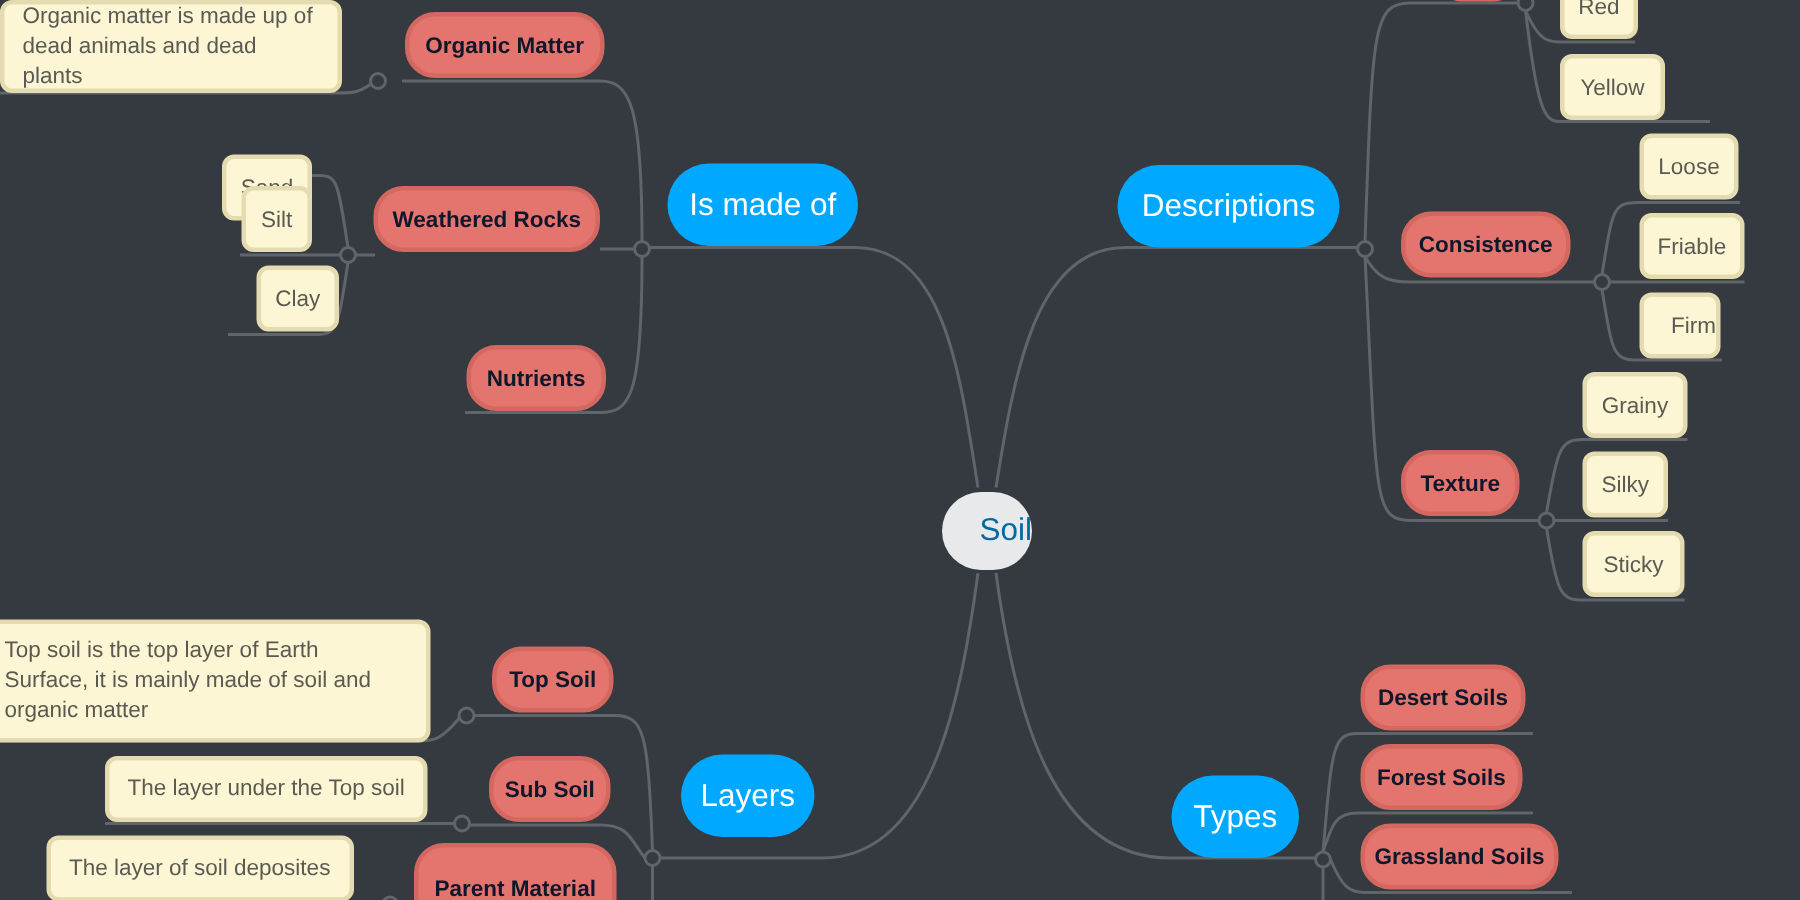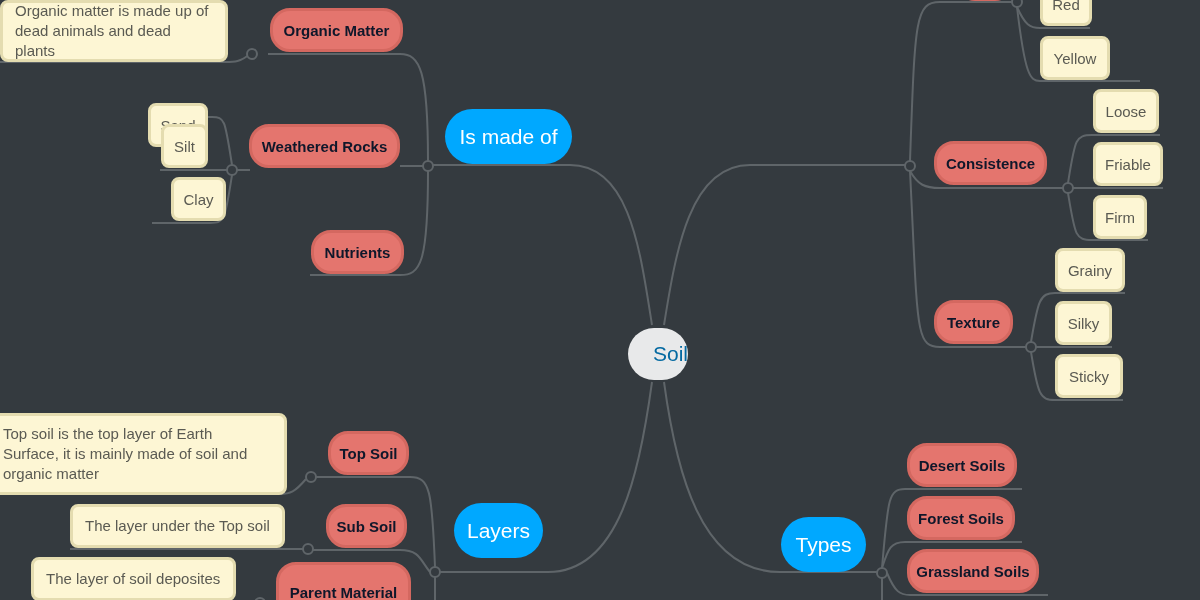--- a/index.html
+++ b/index.html
@@ -75,20 +75,23 @@
   <path d="M882 578 L882 600"></path>
 </svg>
 
 <div class="node root" style="left:628px;top:328px;width:60px;height:52px;">
   <span>Soil</span>
 </div>
 
 <div class="node main" style="left:445px;top:109px;width:127px;height:55px;">
   <span>Is made of</span>
 </div>
+<div class="node main" style="left:745px;top:110px;width:148px;height:55px;">
+  <span>Descriptions</span>
+</div>
 <div class="node main" style="left:454px;top:503px;width:89px;height:55px;">
   <span>Layers</span>
 </div>
 <div class="node main" style="left:781px;top:517px;width:85px;height:55px;">
   <span>Types</span>
 </div>
 
 <div class="node sub" style="left:270px;top:8px;width:133px;height:44px;">
   <span>Organic Matter</span>
 </div>
@@ -122,21 +125,21 @@
 </div>
 <div class="node sub" style="left:934px;top:141px;width:113px;height:44px;">
   <span>Consistence</span>
 </div>
 <div class="node leaf" style="left:1093px;top:89px;width:66px;height:44px;">
   <span>Loose</span>
 </div>
 <div class="node leaf" style="left:1093px;top:142px;width:70px;height:44px;">
   <span>Friable</span>
 </div>
-<div class="node leaf" style="left:1093px;top:195px;width:54px;height:44px;">
+<div class="node leaf" style="left:1093px;top:195px;width:54px;height:44px;justify-content:flex-end;">
   <span>Firm</span>
 </div>
 <div class="node sub" style="left:934px;top:300px;width:79px;height:44px;">
   <span>Texture</span>
 </div>
 <div class="node leaf" style="left:1055px;top:248px;width:70px;height:44px;">
   <span>Grainy</span>
 </div>
 <div class="node leaf" style="left:1055px;top:301px;width:57px;height:44px;">
   <span>Silky</span>

